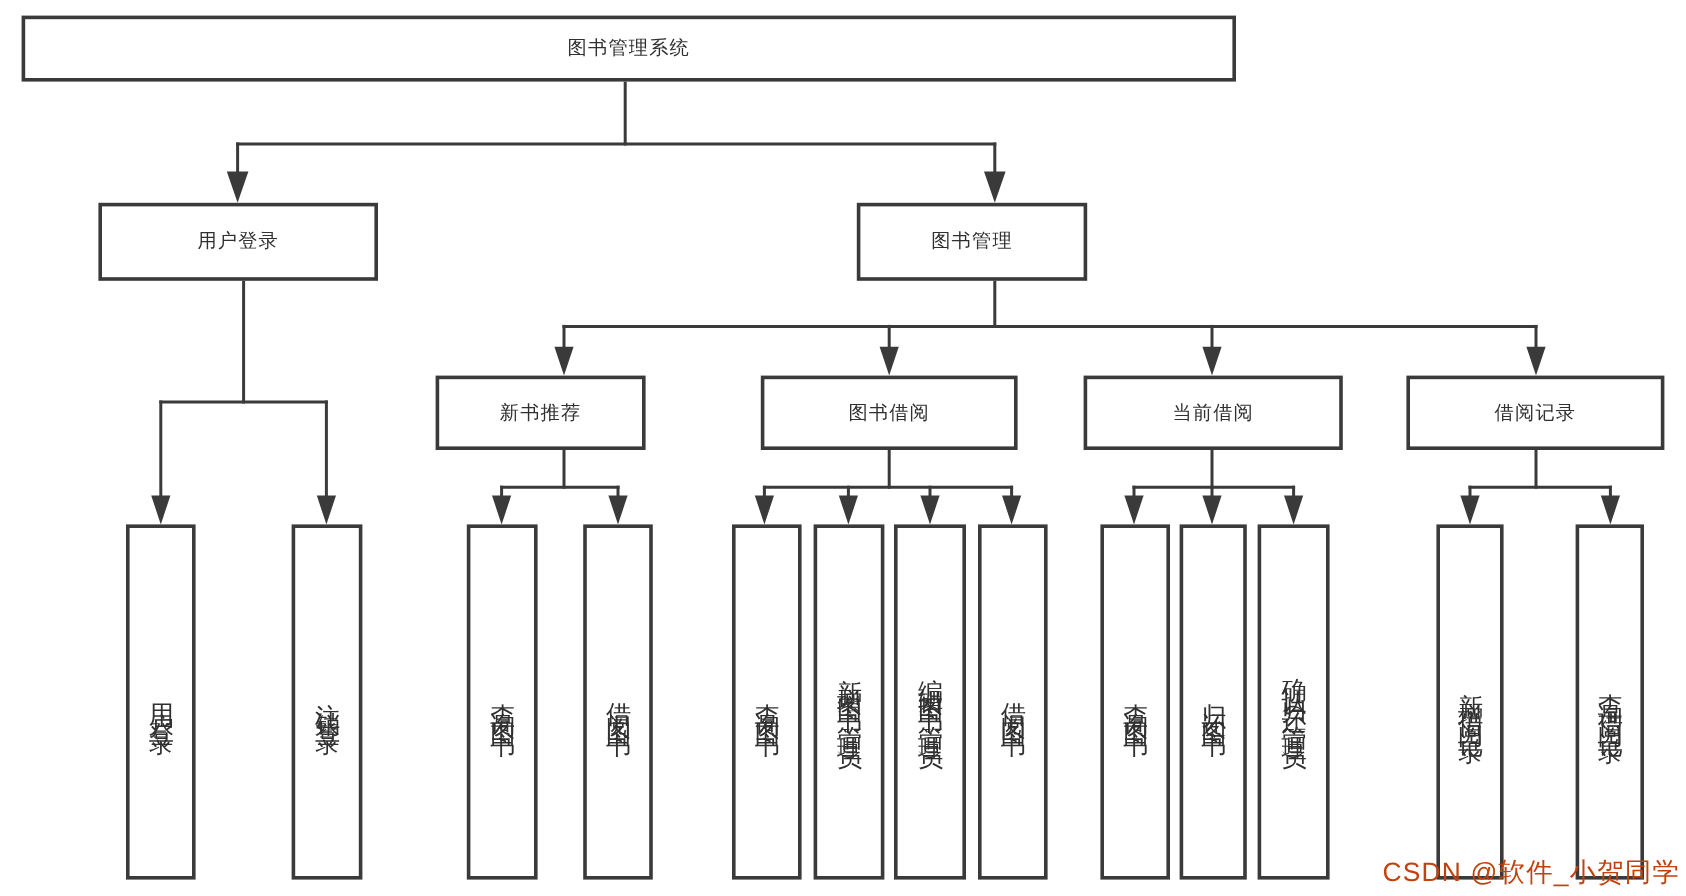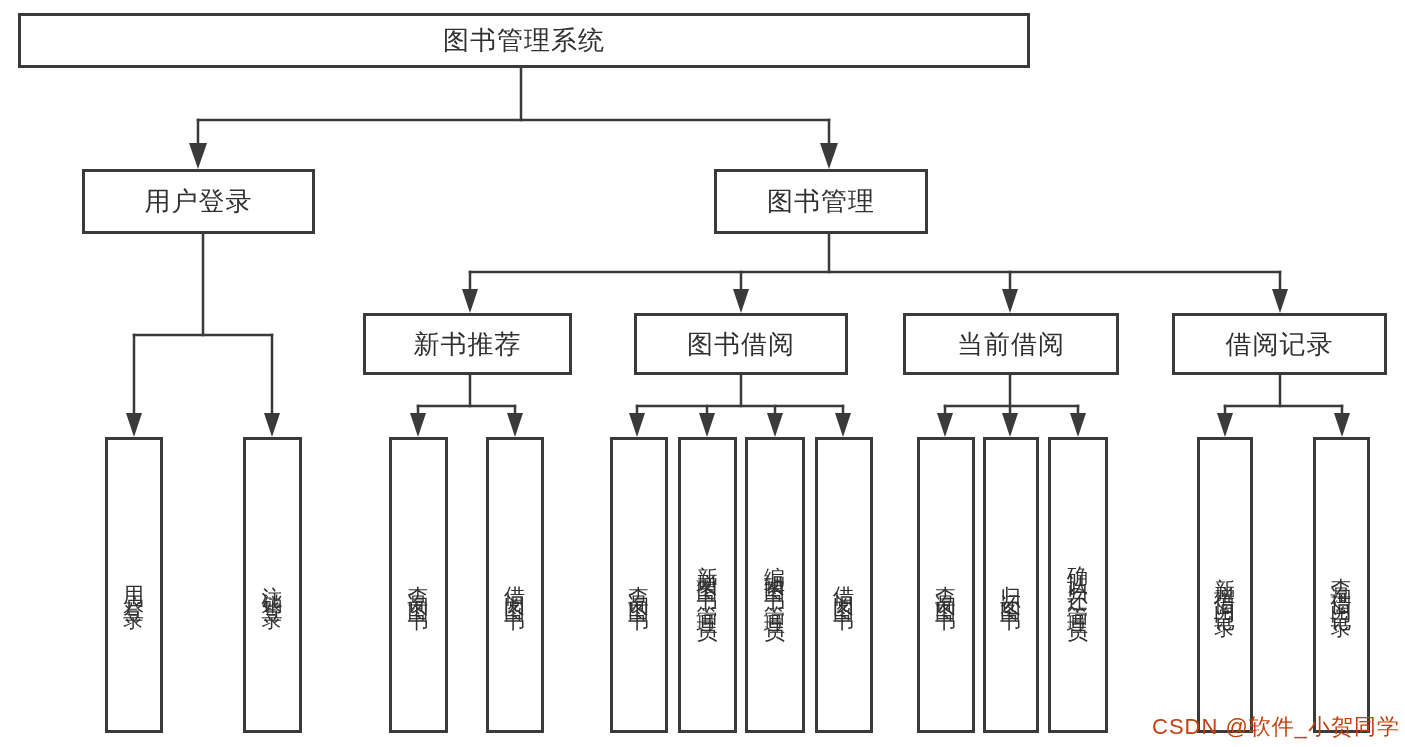--- a/index.html
+++ b/index.html
@@ -15,21 +15,21 @@
     position:absolute;
     background:#ffffff;
     border:3px solid #3a3a3a;
     box-sizing:border-box;
     display:flex;
     align-items:center;
     justify-content:center;
     color:#303030;
     z-index:2;
   }
-  .box.h{font-size:26px;letter-spacing:1px;white-space:nowrap;}
+  .box.h{font-size:16px;letter-spacing:1px;white-space:nowrap;}
   .box.v span{
     writing-mode:vertical-rl;
     font-size:21px;
     line-height:1;
     letter-spacing:8px;
     white-space:nowrap;
   }
   .watermark{
     position:absolute;
     left:1152px;
@@ -112,25 +112,25 @@
     </g>
   </svg>
 
   <div class="box h" style="left:18px;top:13px;width:1012px;height:55px;">
     <span>图书管理系统</span>
   </div>
 
   <div class="box h" style="left:82px;top:169px;width:233px;height:65px;">
     <span>用户登录</span>
   </div>
-  <div class="box h" style="left:714px;top:169px;width:214px;height:65px;">
+  <div class="box h" style="left:714px;top:169px;width:192px;height:65px;">
     <span>图书管理</span>
   </div>
 
-  <div class="box h" style="left:363px;top:313px;width:209px;height:62px;">
+  <div class="box h" style="left:363px;top:313px;width:175px;height:62px;">
     <span>新书推荐</span>
   </div>
   <div class="box h" style="left:903px;top:313px;width:216px;height:62px;">
     <span>当前借阅</span>
   </div>
   <div class="box h" style="left:634px;top:313px;width:214px;height:62px;">
     <span>图书借阅</span>
   </div>
   <div class="box h" style="left:1172px;top:313px;width:215px;height:62px;">
     <span>借阅记录</span>

